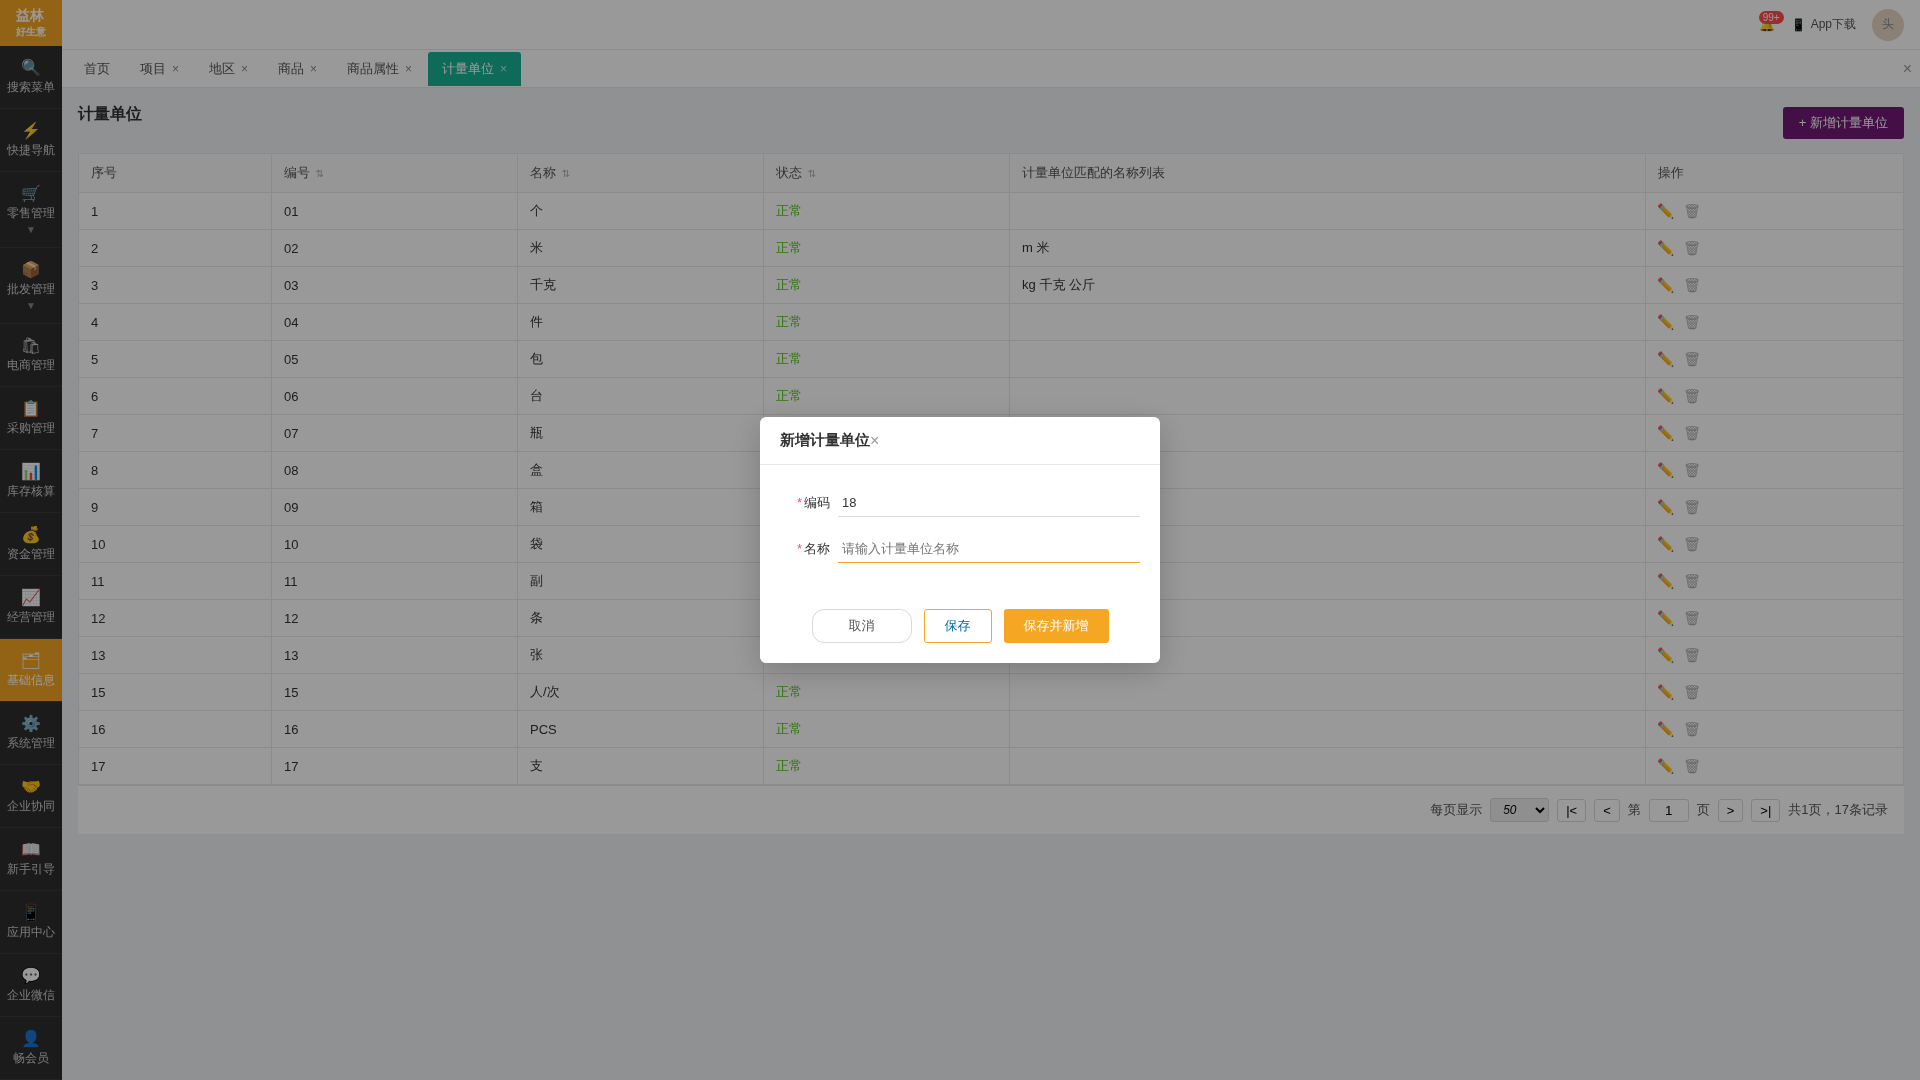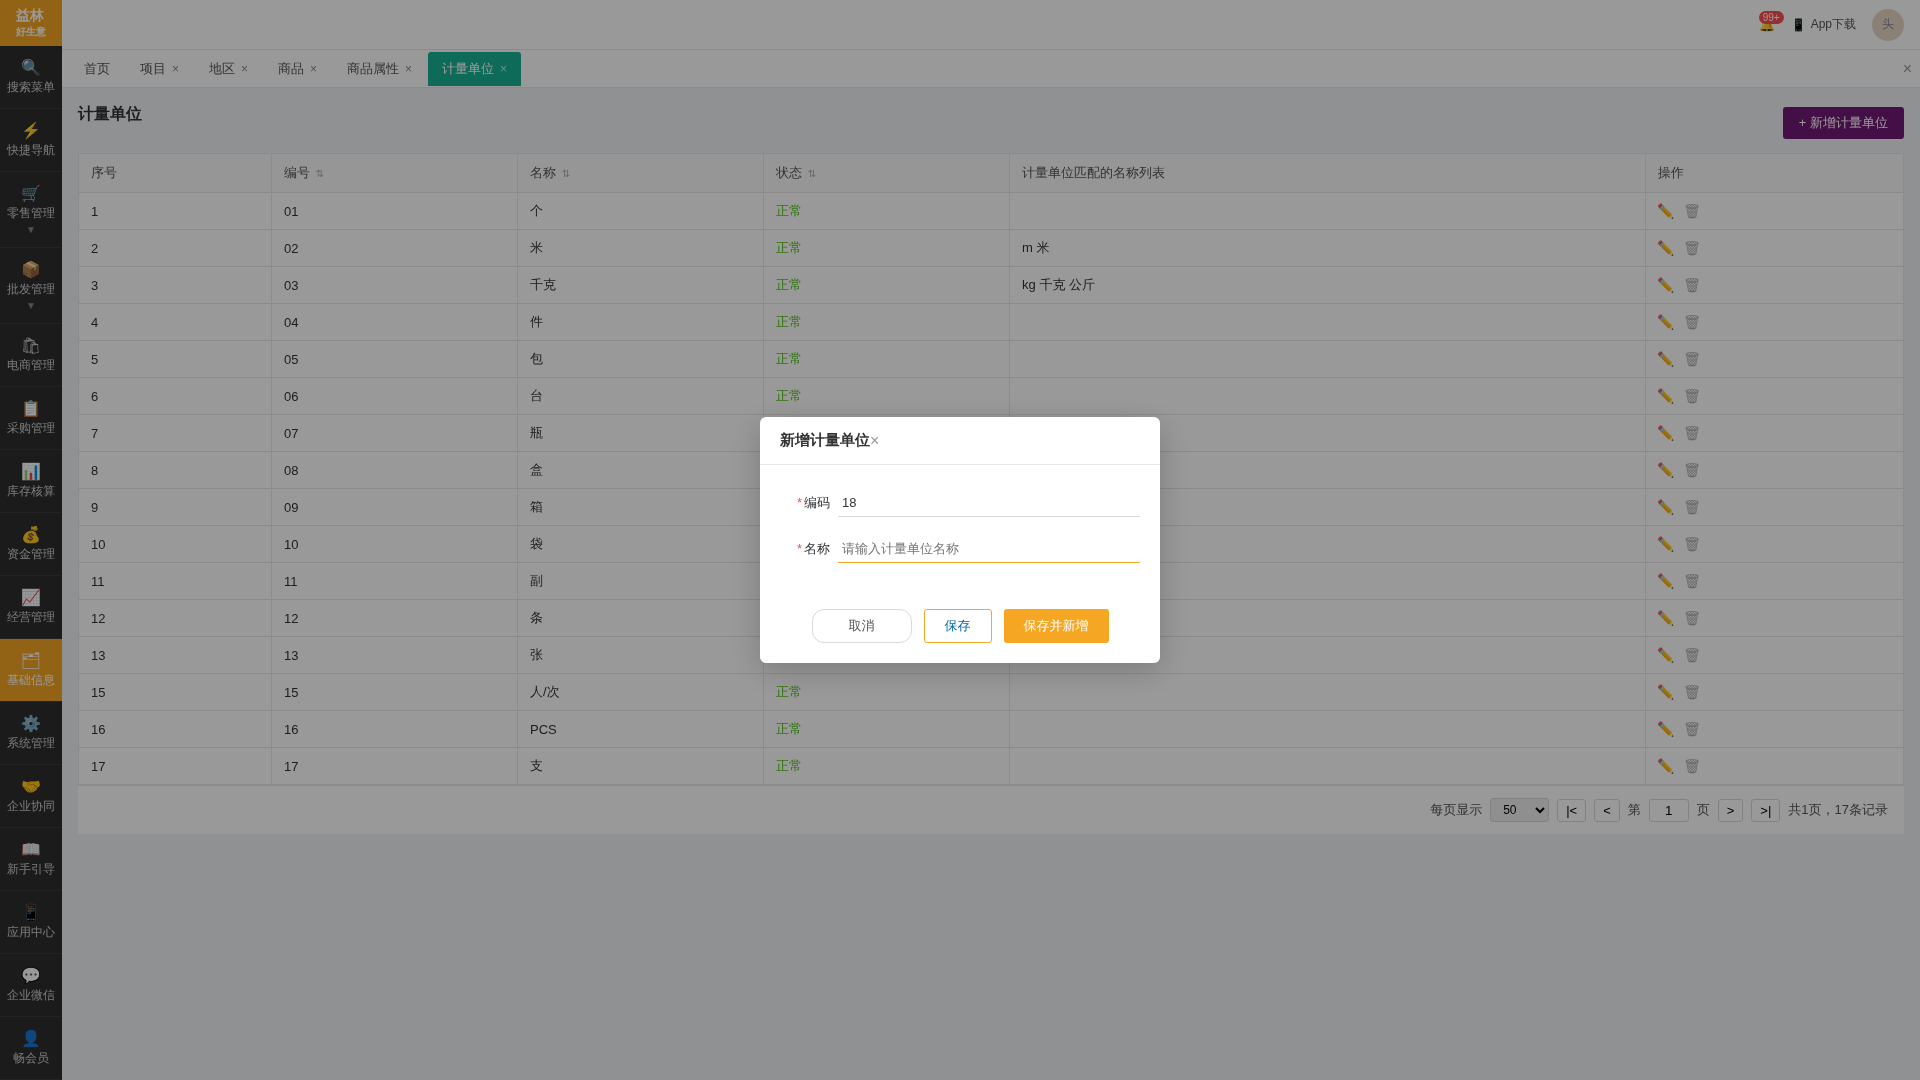--- a/index.html
+++ b/index.html
@@ -172,20 +172,21 @@
       border-top: 1px solid #e8e8e8;
       gap: 8px;
       font-size: 13px;
       color: #555;
     }
     .page-size-select {
       border: 1px solid #d9d9d9;
       border-radius: 3px;
       padding: 3px 8px;
       font-size: 12px;
+      font-style: italic;
     }
     .page-btn {
       border: 1px solid #d9d9d9;
       background: #fff;
       padding: 3px 8px;
       border-radius: 3px;
       cursor: pointer;
       font-size: 13px;
     }
     .page-input {

